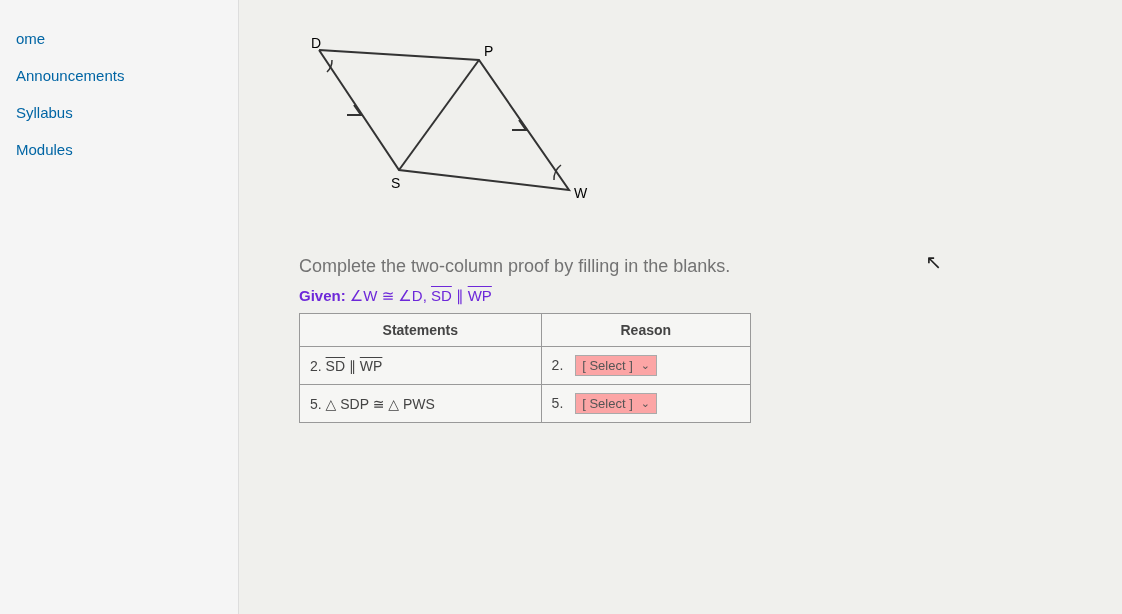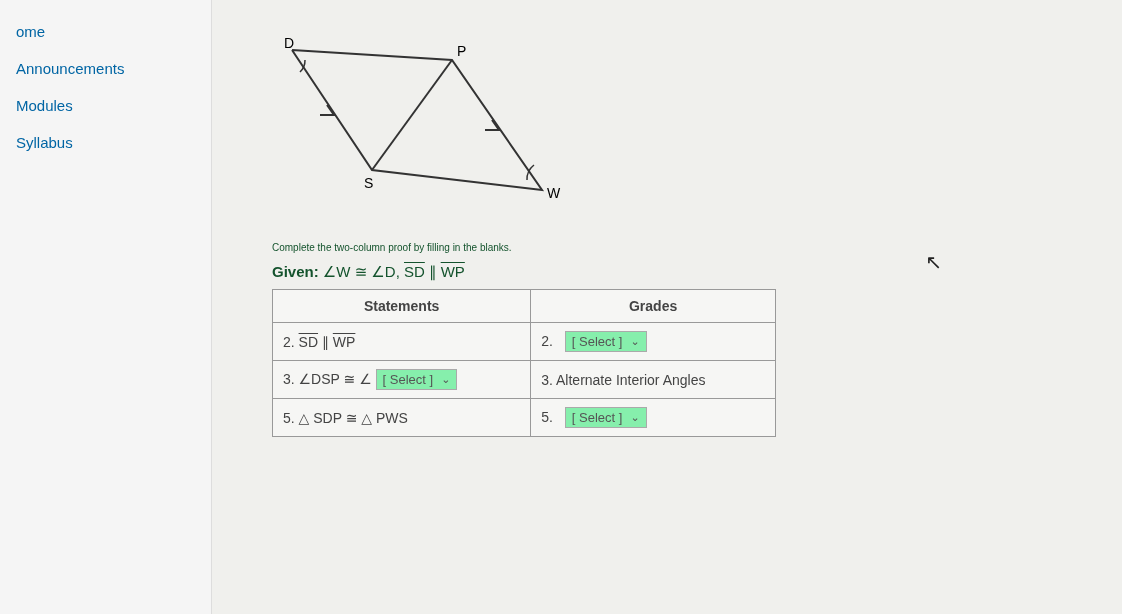--- a/index.html
+++ b/index.html
@@ -6,23 +6,23 @@
   body {
     font-family: "Helvetica Neue", Arial, sans-serif;
     background: #e8e8e8;
     width: 1122px;
     height: 614px;
     overflow: hidden;
     display: flex;
     color: #333;
   }
   .sidebar {
-    width: 212px;
+    width: 239px;
     background: #f5f5f5;
-    padding: 13px 0 0 0;
+    padding: 20px 0 0 0;
     border-right: 1px solid #ddd;
   }
   .sidebar-item {
     padding: 10px 16px;
     color: #0065a4;
     font-size: 15px;
     cursor: pointer;
     display: flex;
     align-items: center;
     justify-content: space-between;
@@ -43,46 +43,46 @@
     padding: 30px 60px 0 60px;
     background: #f0f0ed;
     position: relative;
   }
   .figure {
     width: 300px;
     height: 180px;
     margin-bottom: 20px;
   }
   .instr {
-    font-size: 10px;
-    color: #14532d;
-    margin: 8px 0 10px 0;
+    font-size: 18px;
+    color: #737373;
+    margin: 22px 0 10px 0;
   }
-  .mathline { font-size: 15px; color:#14532d; margin: 6px 0; }
+  .mathline { font-size: 15px; color:#6d28d9; margin: 6px 0; }
   .overline { text-decoration: overline; }
   table.proof {
     border-collapse: collapse;
-    width: 504px;
+    width: 452px;
     margin-top: 8px;
     font-size: 14px;
     color:#444;
   }
   table.proof th, table.proof td {
     border: 1px solid #999;
     padding: 8px 10px;
     text-align: left;
     vertical-align: middle;
     background: rgba(255,255,255,0.4);
   }
   table.proof th { text-align: center; font-weight: 600; }
   .select-box {
     display: inline-flex;
     align-items: center;
     border: 1px solid #aaa;
-    background: #86efac;
+    background: #fca5a5;
     padding: 2px 6px;
     font-size: 13px;
     color: #555;
     cursor: pointer;
     min-width: 80px;
     justify-content: space-between;
     gap: 8px;
   }
   .chev {
     font-size: 11px;
@@ -104,24 +104,24 @@
 <body>
 
 <div class="sidebar">
   <div class="sidebar-item">
     <span>ome</span>
   </div>
   <div class="sidebar-item">
     <span>Announcements</span>
   </div>
   <div class="sidebar-item">
-    <span>Modules</span>
+    <span>Syllabus</span>
   </div>
   <div class="sidebar-item">
-    <span>Syllabus</span>
+    <span>Modules</span>
   </div>
 </div>
 
 <div class="content">
 
   <svg class="figure" viewBox="0 0 300 180">
     <polyline points="20,20 180,30 270,160 100,140 20,20" fill="none" stroke="#333" stroke-width="2"></polyline>
     <line x1="100" y1="140" x2="180" y2="30" stroke="#333" stroke-width="2"></line>
 
     <polyline points="55,75 62,85 48,85" fill="none" stroke="#333" stroke-width="2"></polyline>
@@ -141,43 +141,33 @@
   <p class="mathline">
     <strong>Given:</strong>
     <span>∠W ≅ ∠D, </span><span class="overline">SD</span><span> ∥ </span><span class="overline">WP</span>
   </p>
 
 
   <table class="proof">
     <tbody>
         <tr>
       <th>Statements</th>
-      <th>Grades</th>
+      <th>Reason</th>
     </tr>
     <tr>
       <td>
         <span>2. </span><span class="overline">SD</span><span> ∥ </span><span class="overline">WP</span>
       </td>
       <td class="reasoncell">
         <span class="rownum">2.</span>
         <span class="select-box">
           <span>[ Select ]</span>
           <span class="chev">⌄</span>
         </span>
       </td>
-    </tr>
-    <tr>
-      <td>
-        <span>3. ∠DSP ≅ ∠</span>
-        <span class="select-box">
-          <span>[ Select ]</span>
-          <span class="chev">⌄</span>
-        </span>
-      </td>
-      <td>3. Alternate Interior Angles</td>
     </tr>
     <tr>
       <td>5. △ SDP ≅ △ PWS</td>
       <td class="reasoncell">
         <span class="rownum">5.</span>
         <span class="select-box">
           <span>[ Select ]</span>
           <span class="chev">⌄</span>
         </span>
       </td>

